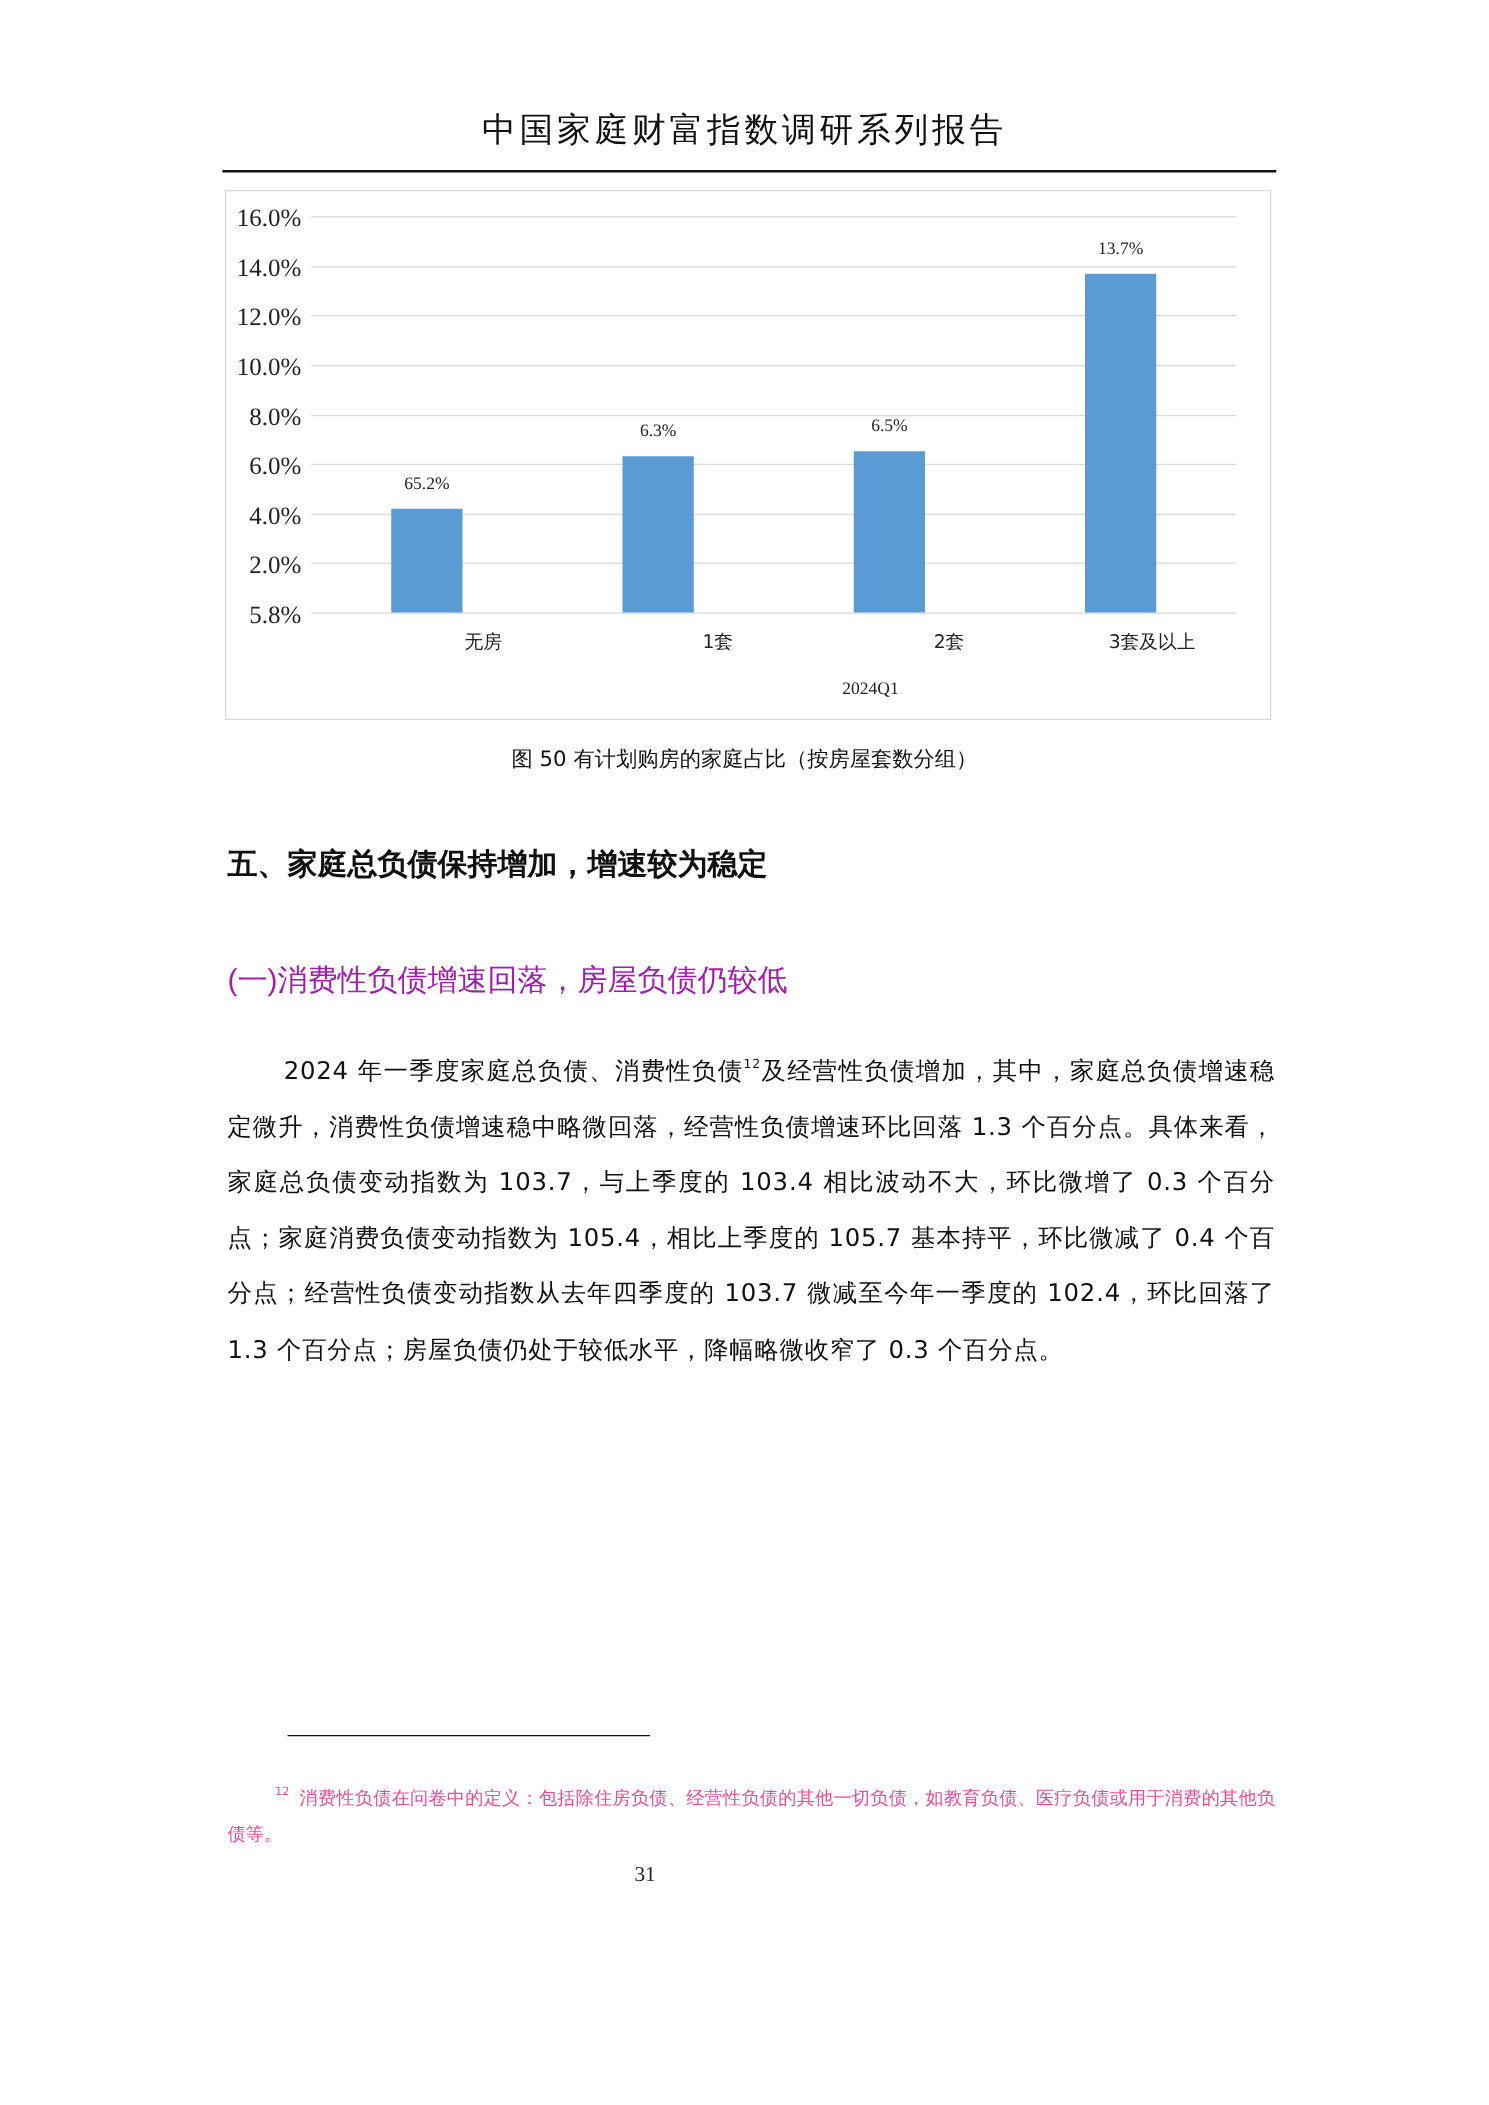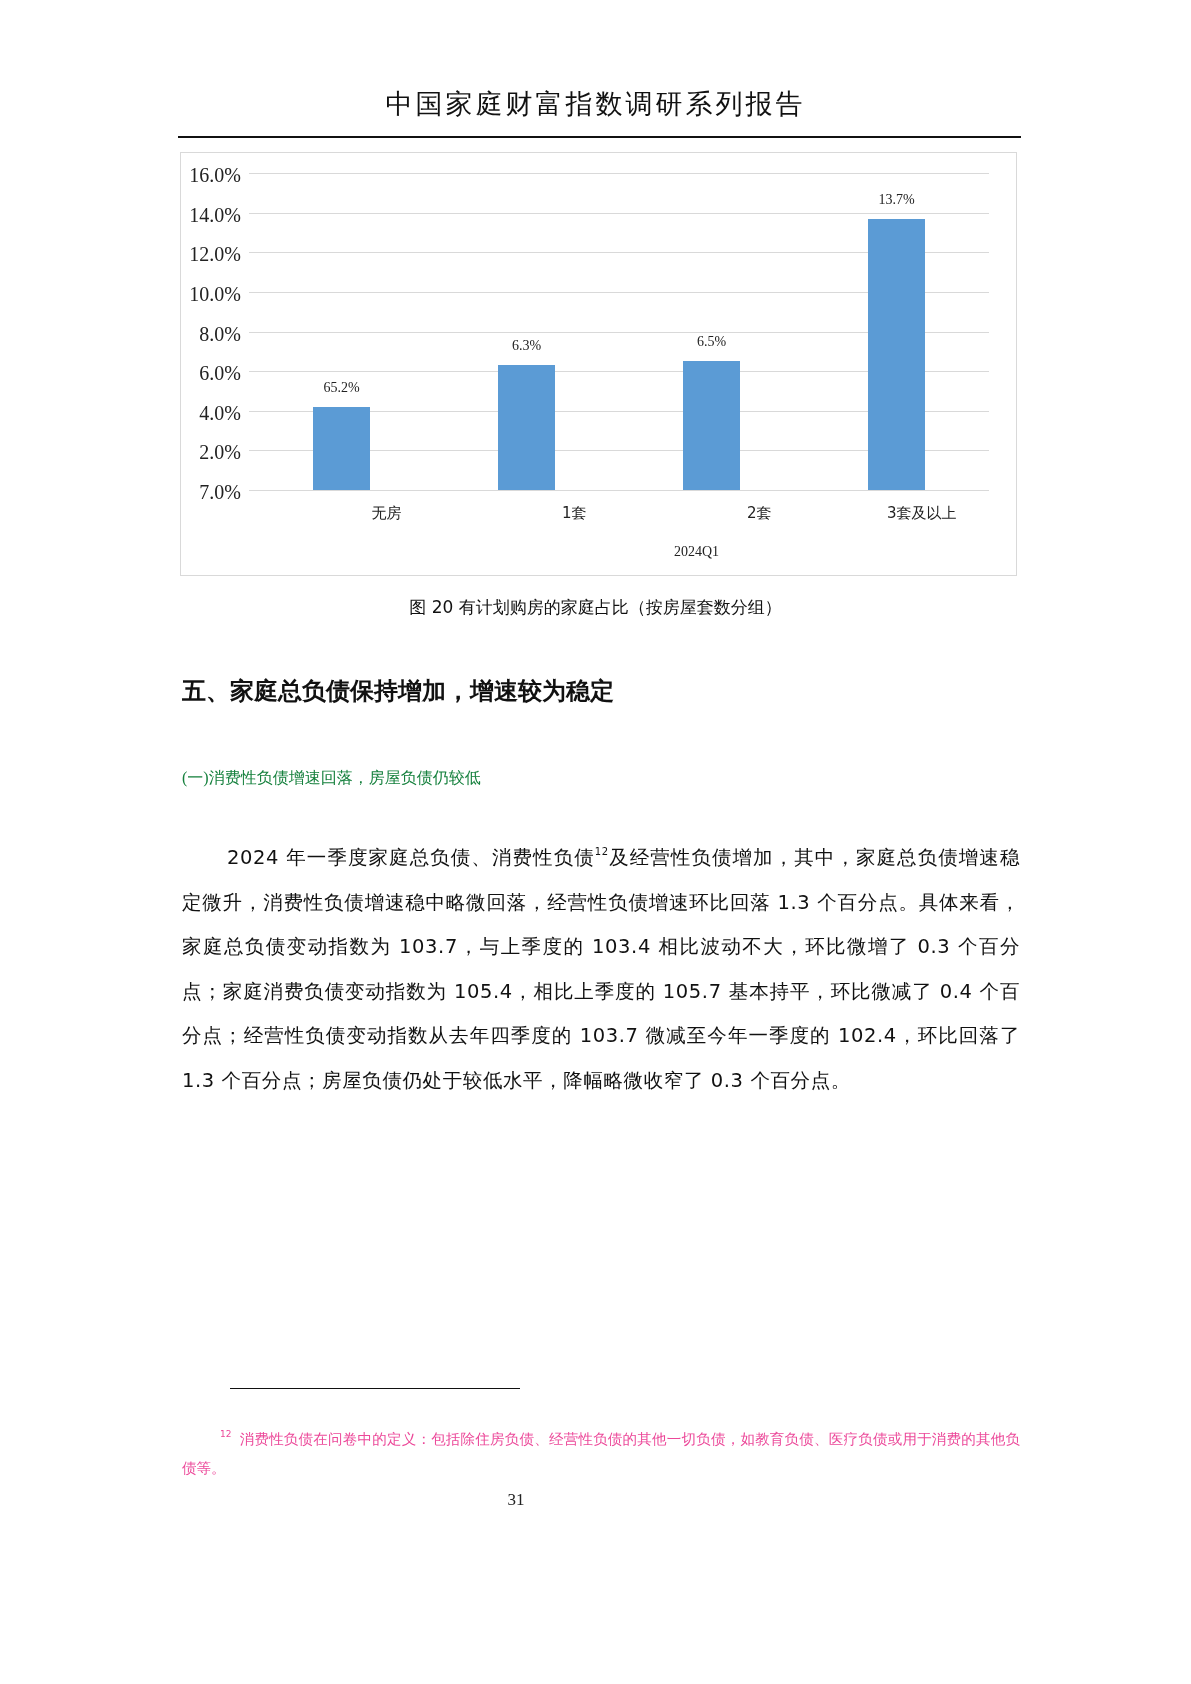--- a/index.html
+++ b/index.html
@@ -16,42 +16,42 @@
   .bar { position:absolute; background:#5b9bd5; }
   .bar-label { position:absolute; width:80px; text-align:center; font-size:14px;
                font-family:"Liberation Serif", serif; color:#222; }
   .xcat { position:absolute; width:120px; text-align:right; font-size:15px;
           font-family:"DejaVu Sans", sans-serif; color:#222; }
   .xtitle { position:absolute; width:200px; text-align:right; font-size:14px;
             font-family:"Liberation Serif", serif; color:#222; }
   .caption { left:0; width:1191px; top:596px; text-align:center; font-size:17px;
              font-family:"DejaVu Sans", sans-serif; color:#111; }
   .h1 { left:182px; top:675px; font-size:24px; font-weight:bold; font-family:"DejaVu Sans", sans-serif; color:#111; }
-  .h2 { left:182px; top:768px; font-size:16px; font-family:Liberation Serif, serif; color:#15803d; }
+  .h2 { left:182px; top:768px; font-size:24px; font-family:Liberation Sans, sans-serif; color:#a21caf; }
   .para { left:182px; top:830px; width:838px; font-size:19.5px; line-height:44.5px;
           font-family:"DejaVu Sans", sans-serif; color:#111; text-align:justify; letter-spacing:0.6px; }
   .para .indent { display:inline-block; width:45px; }
   .para sup { font-size:10px; vertical-align:9px; }
   .fn-rule { left:230px; width:290px; top:1388px; border-top:1.5px solid #111; height:0; }
   .footnote { left:182px; top:1420px; width:838px; font-size:14.5px; line-height:29px;
               font-family:"DejaVu Sans", sans-serif; color:#ec4899; text-align:justify; }
   .footnote .fnmark { font-size:9px; vertical-align:7px; margin-left:38px; margin-right:8px; }
   .page-num { left:0; width:1032px; top:1490px; text-align:center; font-size:17px;
               font-family:"Liberation Serif", serif; color:#222; }
 </style>
 </head>
 <body>
 
 <div class="abs header-title">中国家庭财富指数调研系列报告</div>
 <div class="abs header-rule"></div>
 
 <div class="abs chart-box" id="chart">
 
 <div class="grid" style="left: 68px; width: 740px; top: 337px;"></div>
-    <div class="ytick" style="left: 0px; top: 328px;">7.0%</div>
+    <div class="ytick" style="left: 0px; top: 328px;">5.8%</div>
     <div class="grid" style="left: 68px; width: 740px; top: 297.375px;"></div>
     <div class="ytick" style="left: 0px; top: 288.375px;">2.0%</div>
     <div class="grid" style="left: 68px; width: 740px; top: 257.75px;"></div>
     <div class="ytick" style="left: 0px; top: 248.75px;">4.0%</div>
     <div class="grid" style="left: 68px; width: 740px; top: 218.125px;"></div>
     <div class="ytick" style="left: 0px; top: 209.125px;">6.0%</div>
     <div class="grid" style="left: 68px; width: 740px; top: 178.5px;"></div>
     <div class="ytick" style="left: 0px; top: 169.5px;">8.0%</div>
     <div class="grid" style="left: 68px; width: 740px; top: 138.875px;"></div>
     <div class="ytick" style="left: 0px; top: 129.875px;">10.0%</div>
@@ -69,21 +69,21 @@
     <div class="xcat" style="left: 285.5px; top: 351px;">1套</div>
     <div class="bar" style="left: 502px; width: 57px; top: 208.219px; height: 128.781px;"></div>
     <div class="bar-label" style="left: 490.5px; top: 181.219px;">6.5%</div>
     <div class="xcat" style="left: 470.5px; top: 351px;">2套</div>
     <div class="bar" style="left: 687px; width: 57px; top: 65.5687px; height: 271.431px;"></div>
     <div class="bar-label" style="left: 675.5px; top: 38.5688px;">13.7%</div>
     <div class="xcat" style="left: 655.5px; top: 351px;">3套及以上</div>
     <div class="xtitle" style="left: 338px; top: 391px;">2024Q1</div>
   </div>
 
-<div class="abs caption">图 20  有计划购房的家庭占比（按房屋套数分组）</div>
+<div class="abs caption">图 50  有计划购房的家庭占比（按房屋套数分组）</div>
 
 <div class="abs h1">五、家庭总负债保持增加，增速较为稳定</div>
 <div class="abs h2">(一)消费性负债增速回落，房屋负债仍较低</div>
 
 <div class="abs para">
   <span class="indent"></span><span>2024 年一季度家庭总负债、消费性负债</span><sup>12</sup><span>及经营性负债增加，其中，家庭总负债增速稳定微升，消费性负债增速稳中略微回落，经营性负债增速环比回落 1.3 个百分点。具体来看，家庭总负债变动指数为 103.7，与上季度的 103.4 相比波动不大，环比微增了 0.3 个百分点；家庭消费负债变动指数为 105.4，相比上季度的 105.7 基本持平，环比微减了 0.4 个百分点；经营性负债变动指数从去年四季度的 103.7 微减至今年一季度的 102.4，环比回落了 1.3 个百分点；房屋负债仍处于较低水平，降幅略微收窄了 0.3 个百分点。</span>
 </div>
 
 <div class="abs fn-rule"></div>
 <div class="abs footnote">

